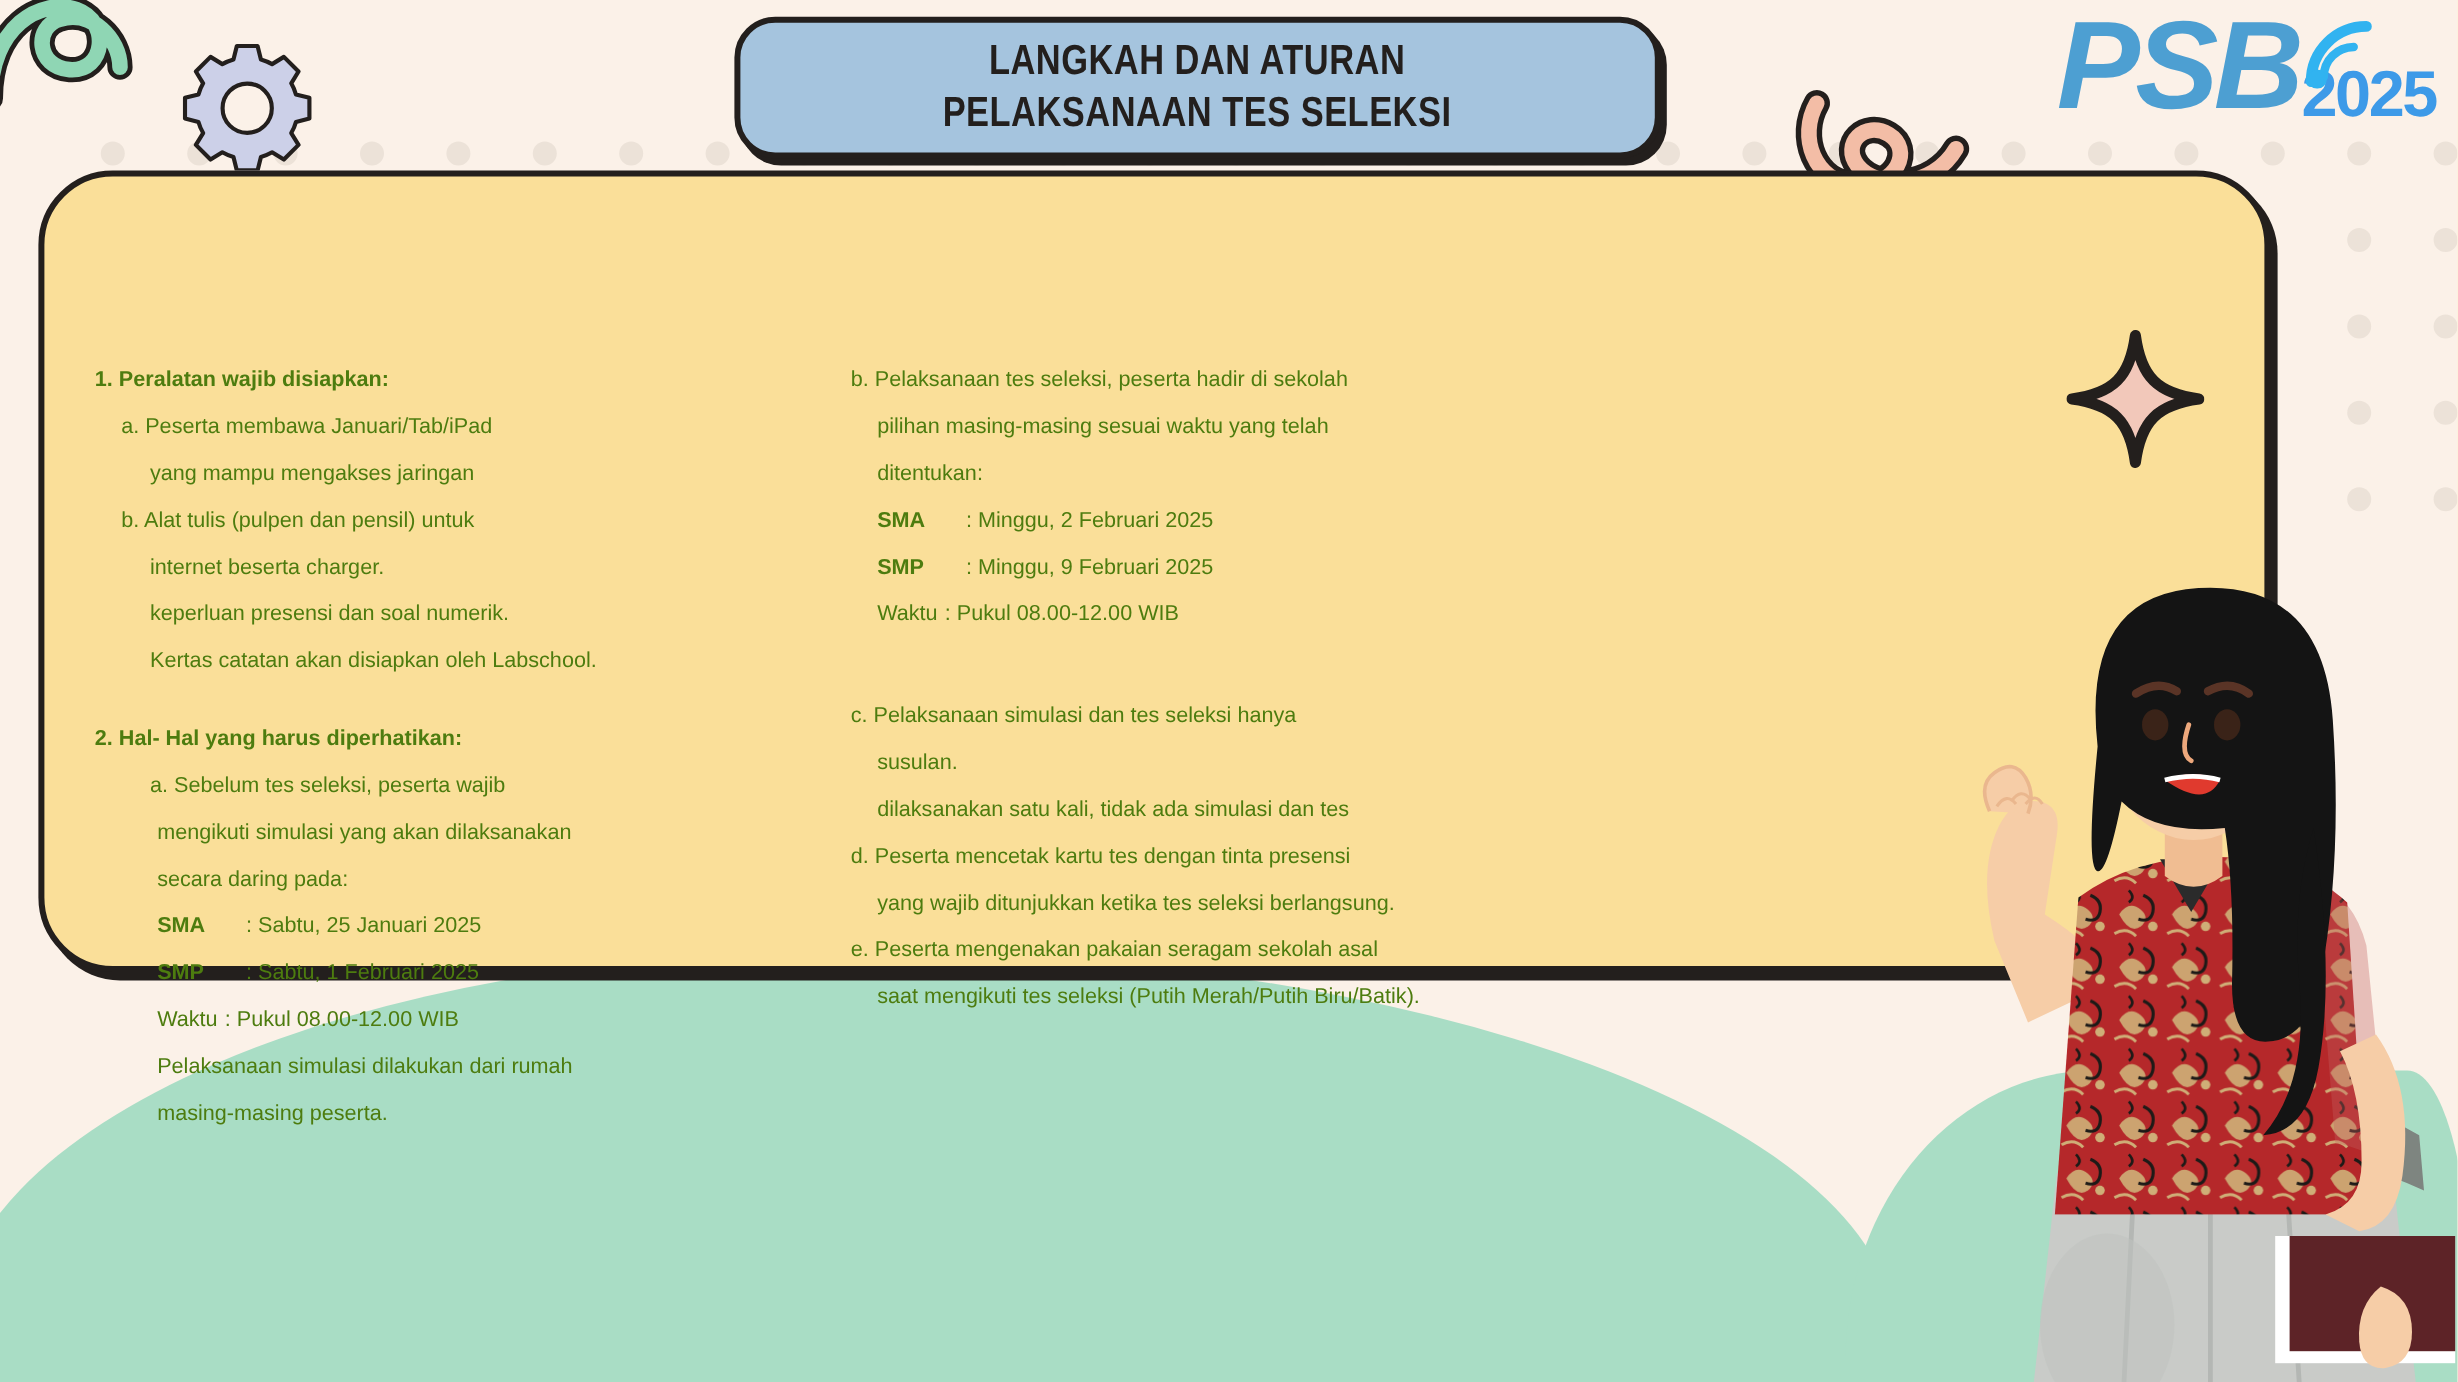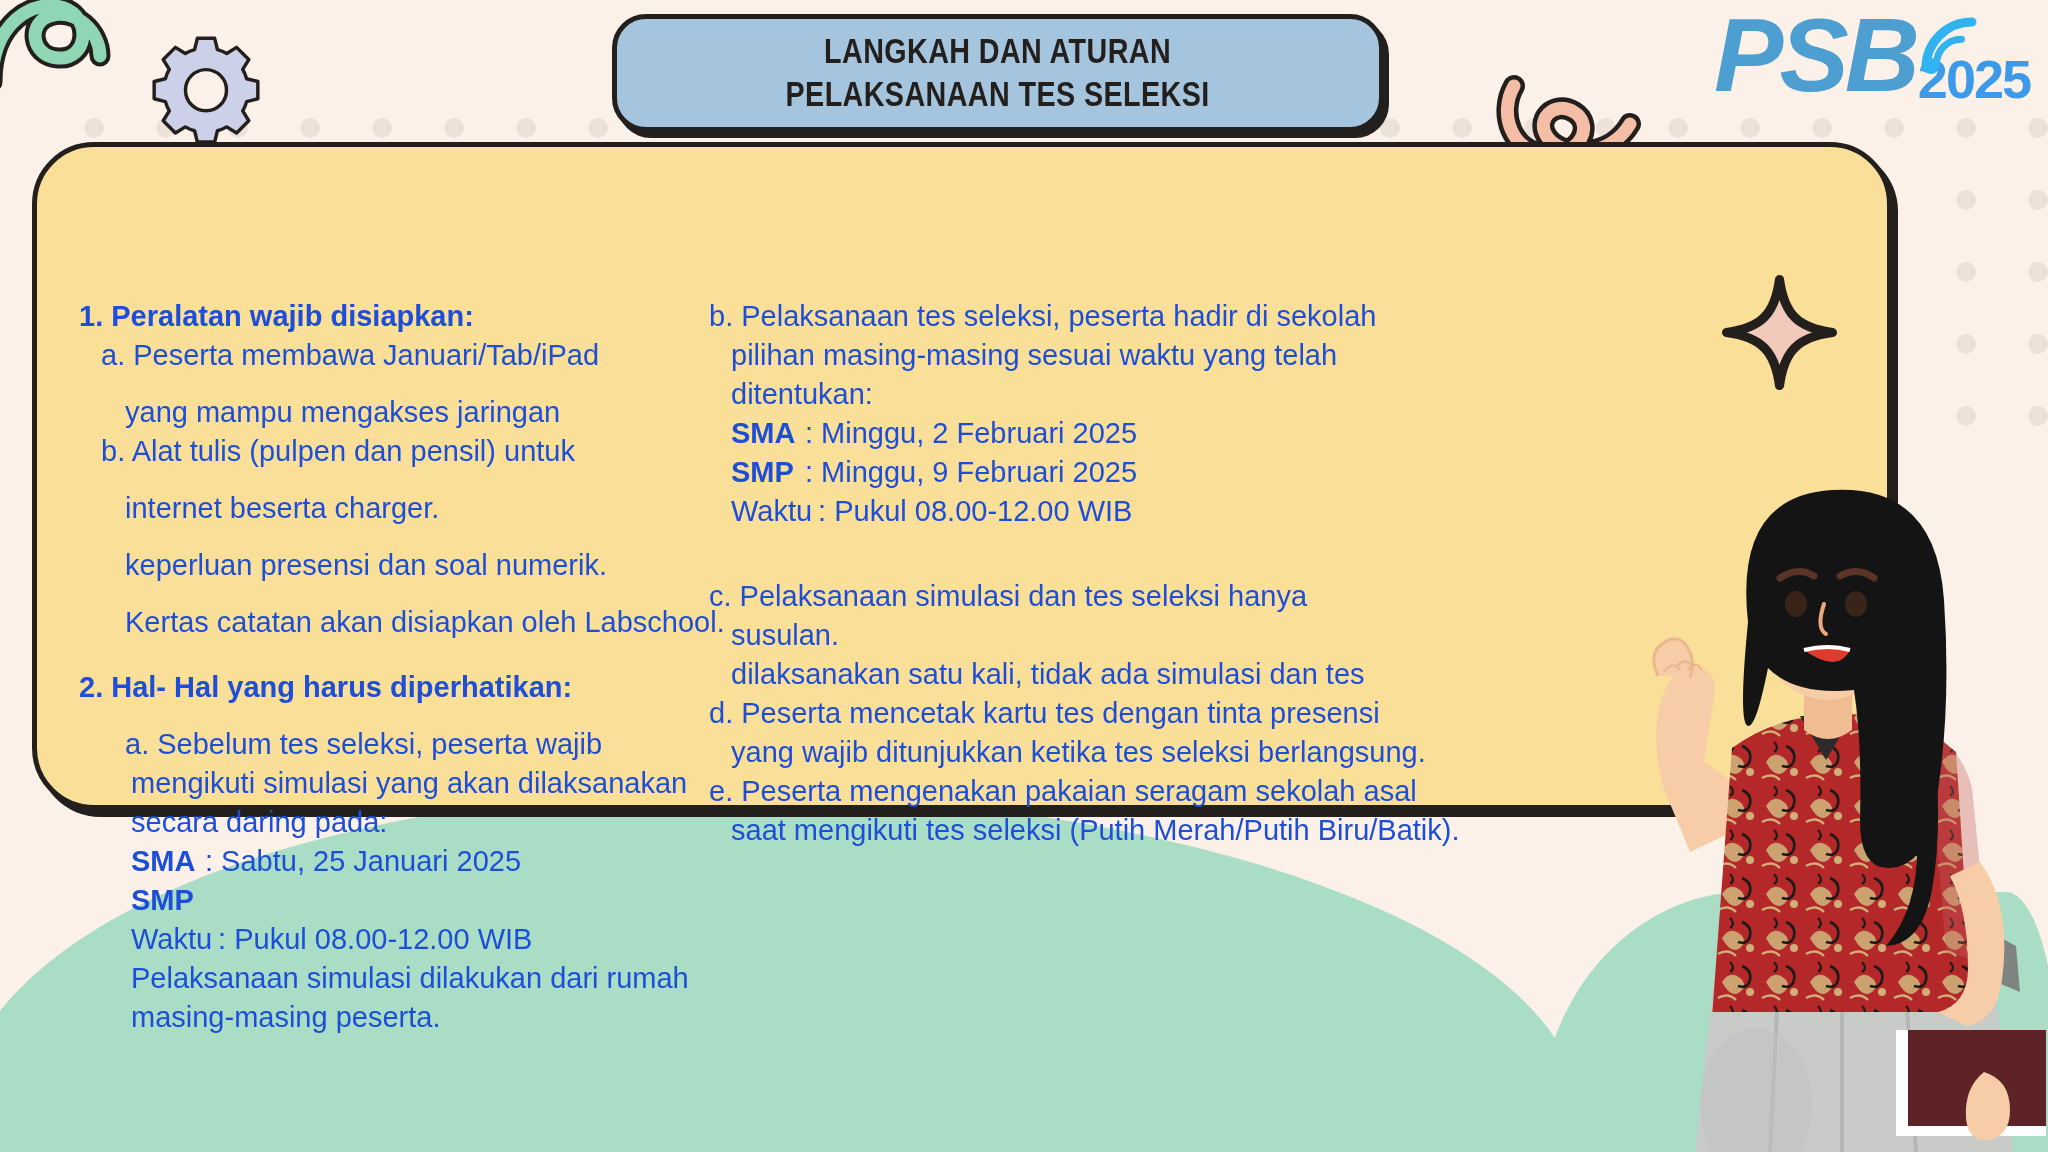--- a/index.html
+++ b/index.html
@@ -150,28 +150,28 @@
   .col {
     position: absolute;
     top: 150px;
     color: #231f1d;
   }
   .col-left  { left: 42px;  width: 640px; }
   .col-right { left: 672px; width: 740px; }
 
   .ln {
     font-family: "Liberation Sans", sans-serif;
-    font-size: 29px;
+    font-size: 18px;
     line-height: 39px;
     white-space: nowrap;
-    color: #1d4ed8;
+    color: #4d7c0f;
   }
   .ln.b { font-weight: bold; }
   .ind1 { padding-left: 22px; }
-  .ind2 { padding-left: 46px; margin-top: 18px; }
+  .ind2 { padding-left: 46px; }
   .ind3 { padding-left: 52px; }
   .gap  { height: 26px; }
   .gap-lg { height: 46px; }
 
   .kv { display: flex; }
   .kv .k { font-weight: bold; width: 74px; }
   .kv .v { font-weight: normal; }
 
   
   .character {
@@ -274,20 +274,21 @@
       <div class="ln ind2">a. Sebelum tes seleksi, peserta wajib</div>
       <div class="ln ind3">mengikuti simulasi yang akan dilaksanakan</div>
       <div class="ln ind3">secara daring pada:</div>
 
       <div class="ln ind3 kv">
         <span class="k">SMA</span>
         <span class="v">: Sabtu, 25 Januari 2025</span>
       </div>
       <div class="ln ind3 kv">
         <span class="k">SMP</span>
+        <span class="v">: Sabtu, 1 Februari 2025</span>
       </div>
       <div class="ln ind3 kv">
         <span class="v">Waktu</span>
         <span class="v" style="margin-left:6px;">: Pukul 08.00-12.00 WIB</span>
       </div>
 
       <div class="ln ind3">Pelaksanaan simulasi dilakukan dari rumah</div>
       <div class="ln ind3">masing-masing peserta.</div>
     </div>
 

